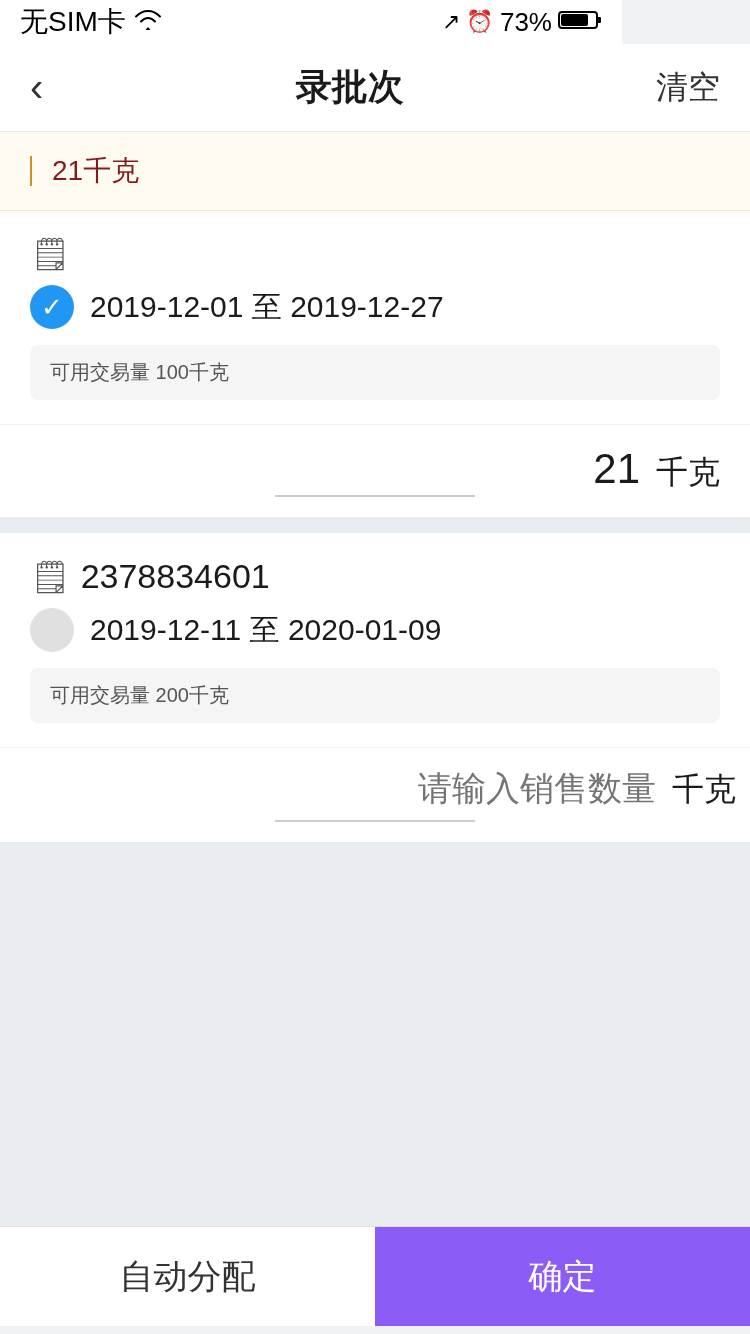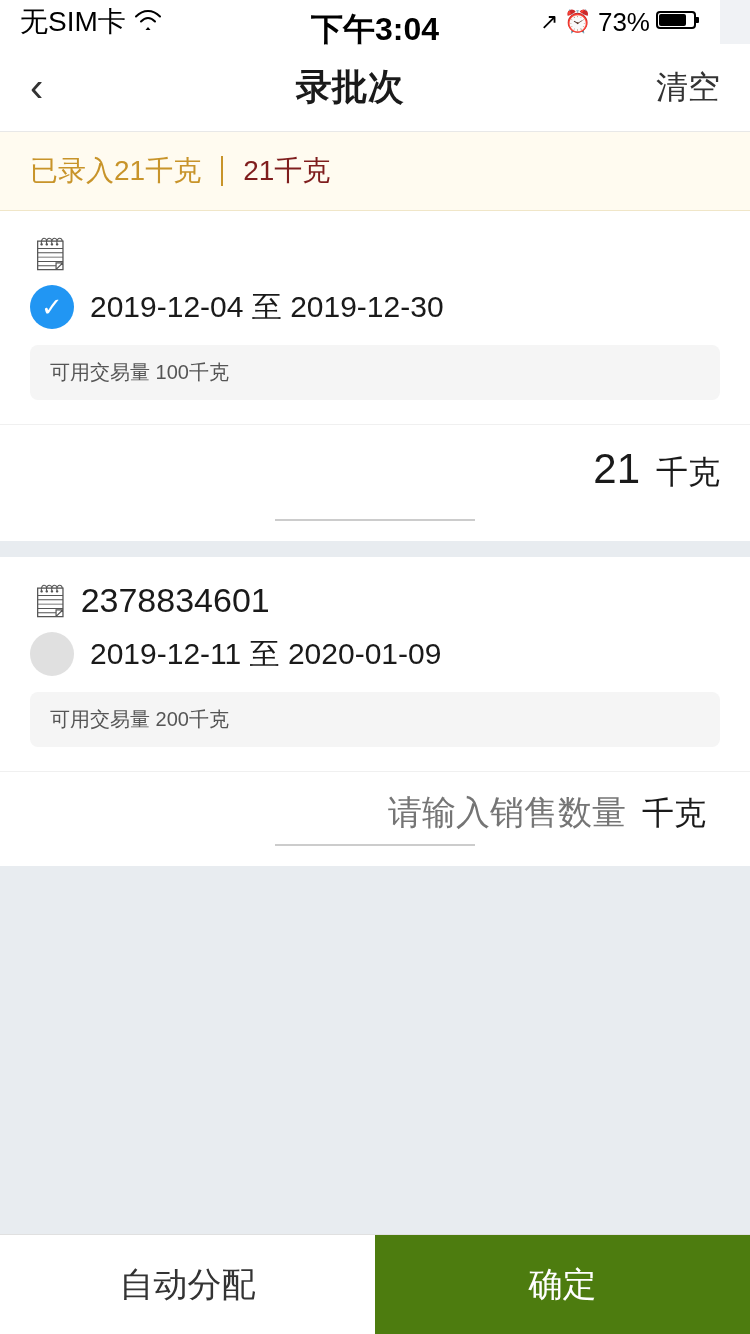--- a/index.html
+++ b/index.html
@@ -7,21 +7,21 @@
     body {
       width: 750px;
       min-height: 1334px;
       font-family: -apple-system, "PingFang SC", "Helvetica Neue", sans-serif;
       background: #f0f2f5;
       overflow-x: hidden;
     }
 
     
     .status-bar {
-      width: 720px;
+      width: 622px;
       height: 44px;
       background: #fff;
       display: flex;
       align-items: center;
       justify-content: space-between;
       padding: 0 20px;
     }
     .status-left {
       display: flex;
       align-items: center;
@@ -191,21 +191,21 @@
 
     
     .section-separator {
       height: 16px;
       background: #e8ecf0;
     }
 
     
     .input-row {
       background: #fff;
-      padding: 20px 44px;
+      padding: 20px 14px;
       display: flex;
       align-items: center;
       justify-content: center;
       gap: 16px;
       border-top: 1px solid #f0f0f0;
     }
     .qty-input {
       font-size: 34px;
       color: #bbb;
       border: none;
@@ -233,39 +233,39 @@
     }
 
     
     .bottom-bar {
       width: 750px;
       height: 100px;
       display: flex;
       background: #fff;
       border-top: 1px solid #e0e0e0;
       position: fixed;
-      bottom: 0;
+      bottom: 8px;
       left: 0;
     }
     .btn-auto {
       flex: 1;
       height: 100%;
       background: #fff;
       border: none;
       font-size: 34px;
       color: #333;
       cursor: pointer;
       display: flex;
       align-items: center;
       justify-content: center;
     }
     .btn-confirm {
       flex: 1;
       height: 100%;
-      background: #4d7c0f;
+      background: #8b5cf6;
       border: none;
       font-size: 34px;
       color: #fff;
       cursor: pointer;
       display: flex;
       align-items: center;
       justify-content: center;
     }
 
     .content-wrapper {
@@ -283,21 +283,20 @@
     <div class="status-left">
       <span>无SIM卡</span>
       <span>
         <svg width="28" height="22" viewBox="0 0 28 22" fill="none">
           <path d="M14 18l2.5 3H11.5L14 18z" fill="#000"></path>
           <path d="M7 12.5C9.2 10.2 11.5 9 14 9s4.8 1.2 7 3.5" stroke="#000" stroke-width="2" fill="none" stroke-linecap="round"></path>
           <path d="M2 7.5C5.5 4 9.5 2 14 2s8.5 2 12 5.5" stroke="#000" stroke-width="2" fill="none" stroke-linecap="round"></path>
         </svg>
       </span>
     </div>
-    <div class="status-center">下午3:04</div>
     <div class="status-right">
       <span style="font-size:22px;">↗</span>
       <span style="font-size:22px;">⏰</span>
       <span class="battery-text">73%</span>
       <span>
         <svg width="44" height="22" viewBox="0 0 44 22">
           <rect x="1" y="3" width="38" height="16" rx="3" stroke="#000" stroke-width="2" fill="none"></rect>
           <rect x="39" y="8" width="4" height="6" rx="1" fill="#000"></rect>
           <rect x="3" y="5" width="27" height="12" rx="2" fill="#000"></rect>
         </svg>
@@ -305,40 +304,39 @@
     </div>
   </div>
 
   <div class="nav-bar">
     <span class="nav-back">‹</span>
     <span class="nav-title">录批次</span>
     <span class="nav-clear">清空</span>
   </div>
 
   <div class="summary-banner">
-    <span class="summary-label">已录入21千克</span>
     <div class="summary-divider"></div>
     <span class="summary-value">21千克</span>
   </div>
 
   <div class="card">
     <div class="batch-item">
       <div class="batch-id-row">
         <span class="batch-icon">🗒</span>
       </div>
       <div class="batch-date-row">
         <div class="radio-circle checked">
           <span class="radio-checkmark">✓</span>
         </div>
-        <span class="batch-date">2019-12-04 至 2019-12-30</span>
+        <span class="batch-date">2019-12-01 至 2019-12-27</span>
       </div>
       <div class="available-qty">可用交易量 100千克</div>
     </div>
     <div class="amount-row">
-      <div style="flex:1; display:flex; justify-content:flex-end; flex-direction:column; align-items:flex-end; gap:24px;">
+      <div style="flex:1; display:flex; justify-content:flex-end; flex-direction:column; align-items:flex-end; gap:0;">
         <div style="display:flex; align-items:baseline; gap:16px; justify-content:flex-end;">
           <span class="amount-value">21</span>
           <span class="amount-unit">千克</span>
         </div>
         <div class="amount-divider"></div>
       </div>
     </div>
   </div>
 
   <div class="section-separator"></div>

